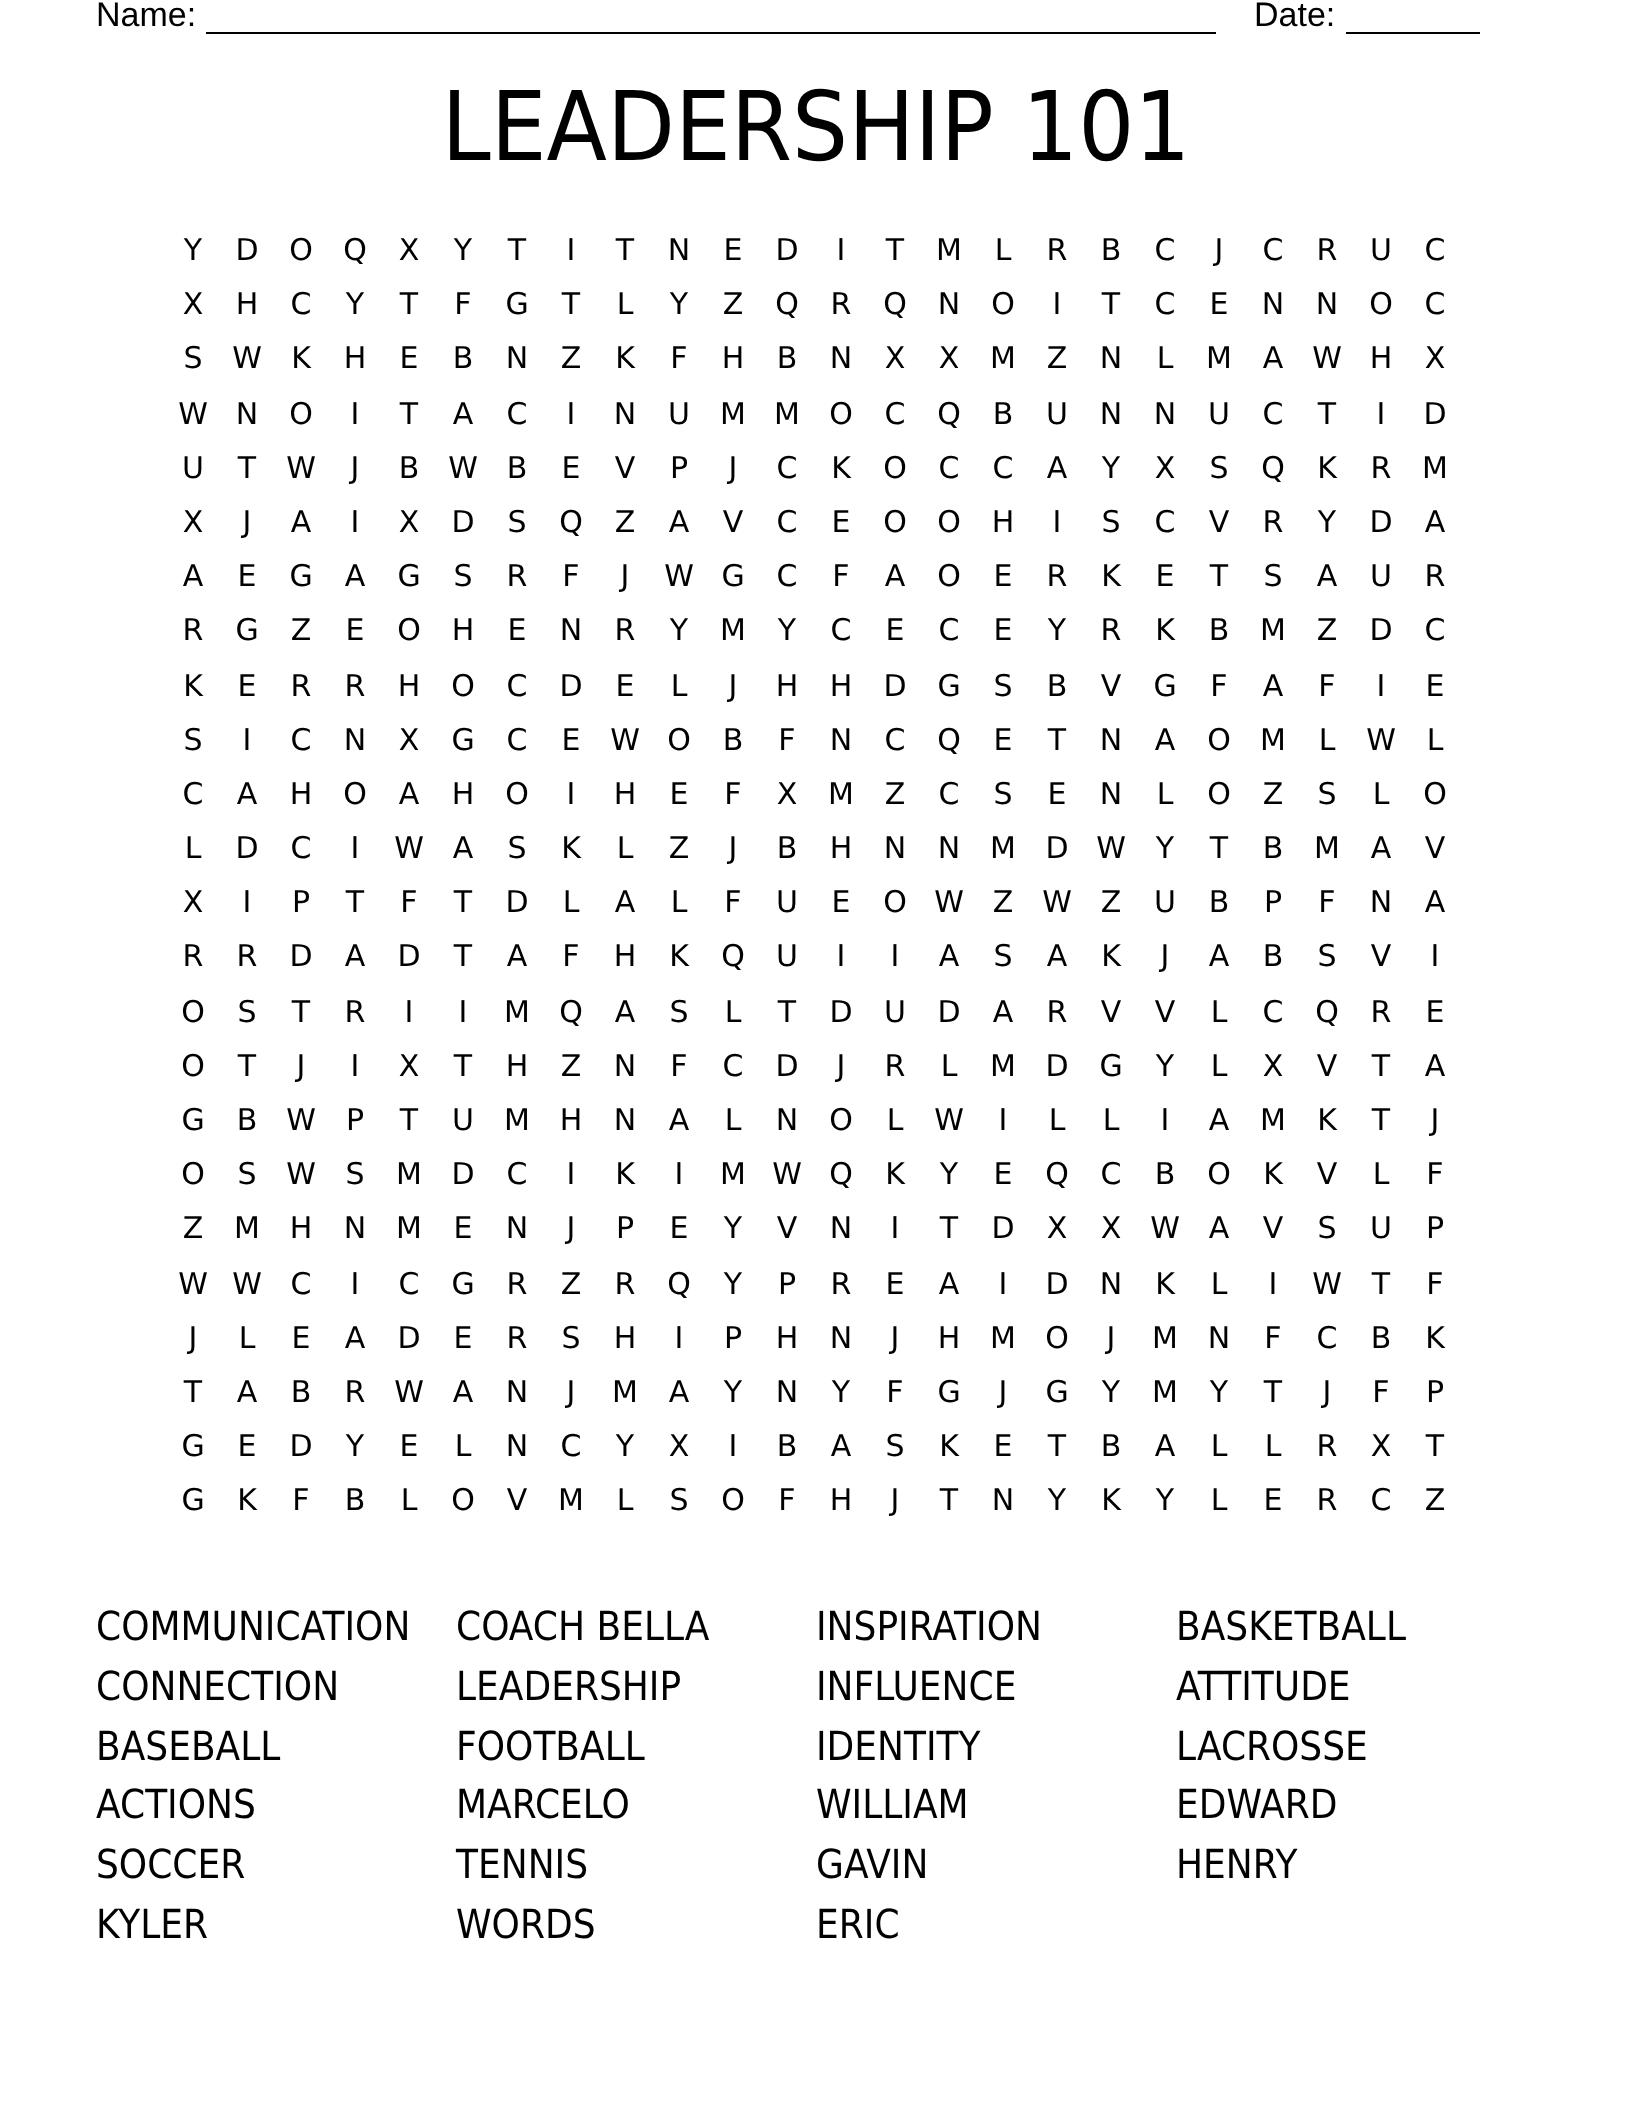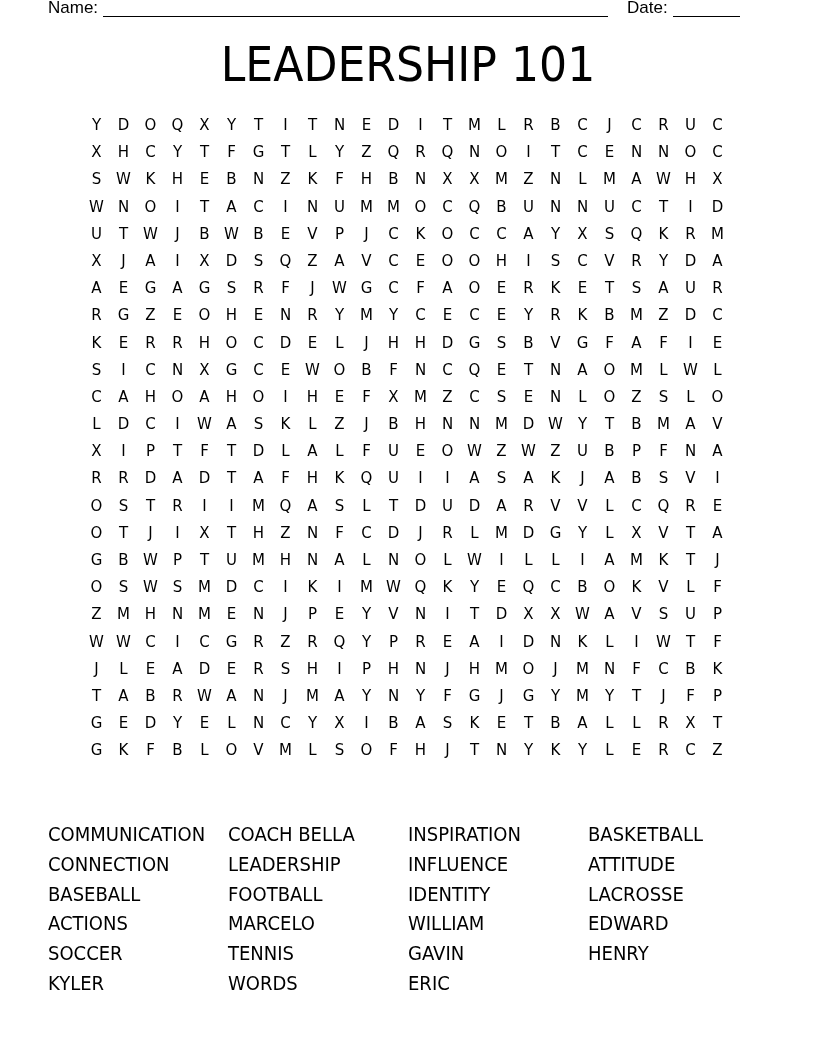--- a/index.html
+++ b/index.html
@@ -10,21 +10,21 @@
   .name-line { position: absolute; left: 55px; top: 19px; width: 505px; border-bottom: 1px solid #000; }
   .date-label { position: absolute; left: 579px; top: 0; }
   .date-line { position: absolute; left: 625px; top: 19px; width: 67px; border-bottom: 1px solid #000; }
   .title { position: absolute; top: 34px; left: 0; width: 816px; text-align: center;
     font-family: "DejaVu Sans", sans-serif; font-size: 48px; line-height: 60px; letter-spacing: 0px;
     transform: scaleX(0.92); transform-origin: center; }
   .grid { position: absolute; top: 114px; left: 83px; }
   .row { display: flex; height: 27.2px; }
   .cell { width: 27px; text-align: center; font-family: "DejaVu Sans", sans-serif;
     font-size: 15px; line-height: 22px; }
-  .wordlist { position: absolute; top: 820px; left: 48px; display: grid;
+  .wordlist { position: absolute; top: 799px; left: 48px; display: grid;
     grid-template-columns: 180px 180px 180px 180px; grid-auto-flow: column;
     grid-template-rows: repeat(6, 29.8px); }
   .word { font-family: "DejaVu Sans", sans-serif; font-size: 20px; line-height: 29px;
     transform: scaleX(0.9); transform-origin: left center; white-space: nowrap; }
 </style>
 </head>
 <body>
 
 <div class="header">
   <span class="name-label">Name:</span>

